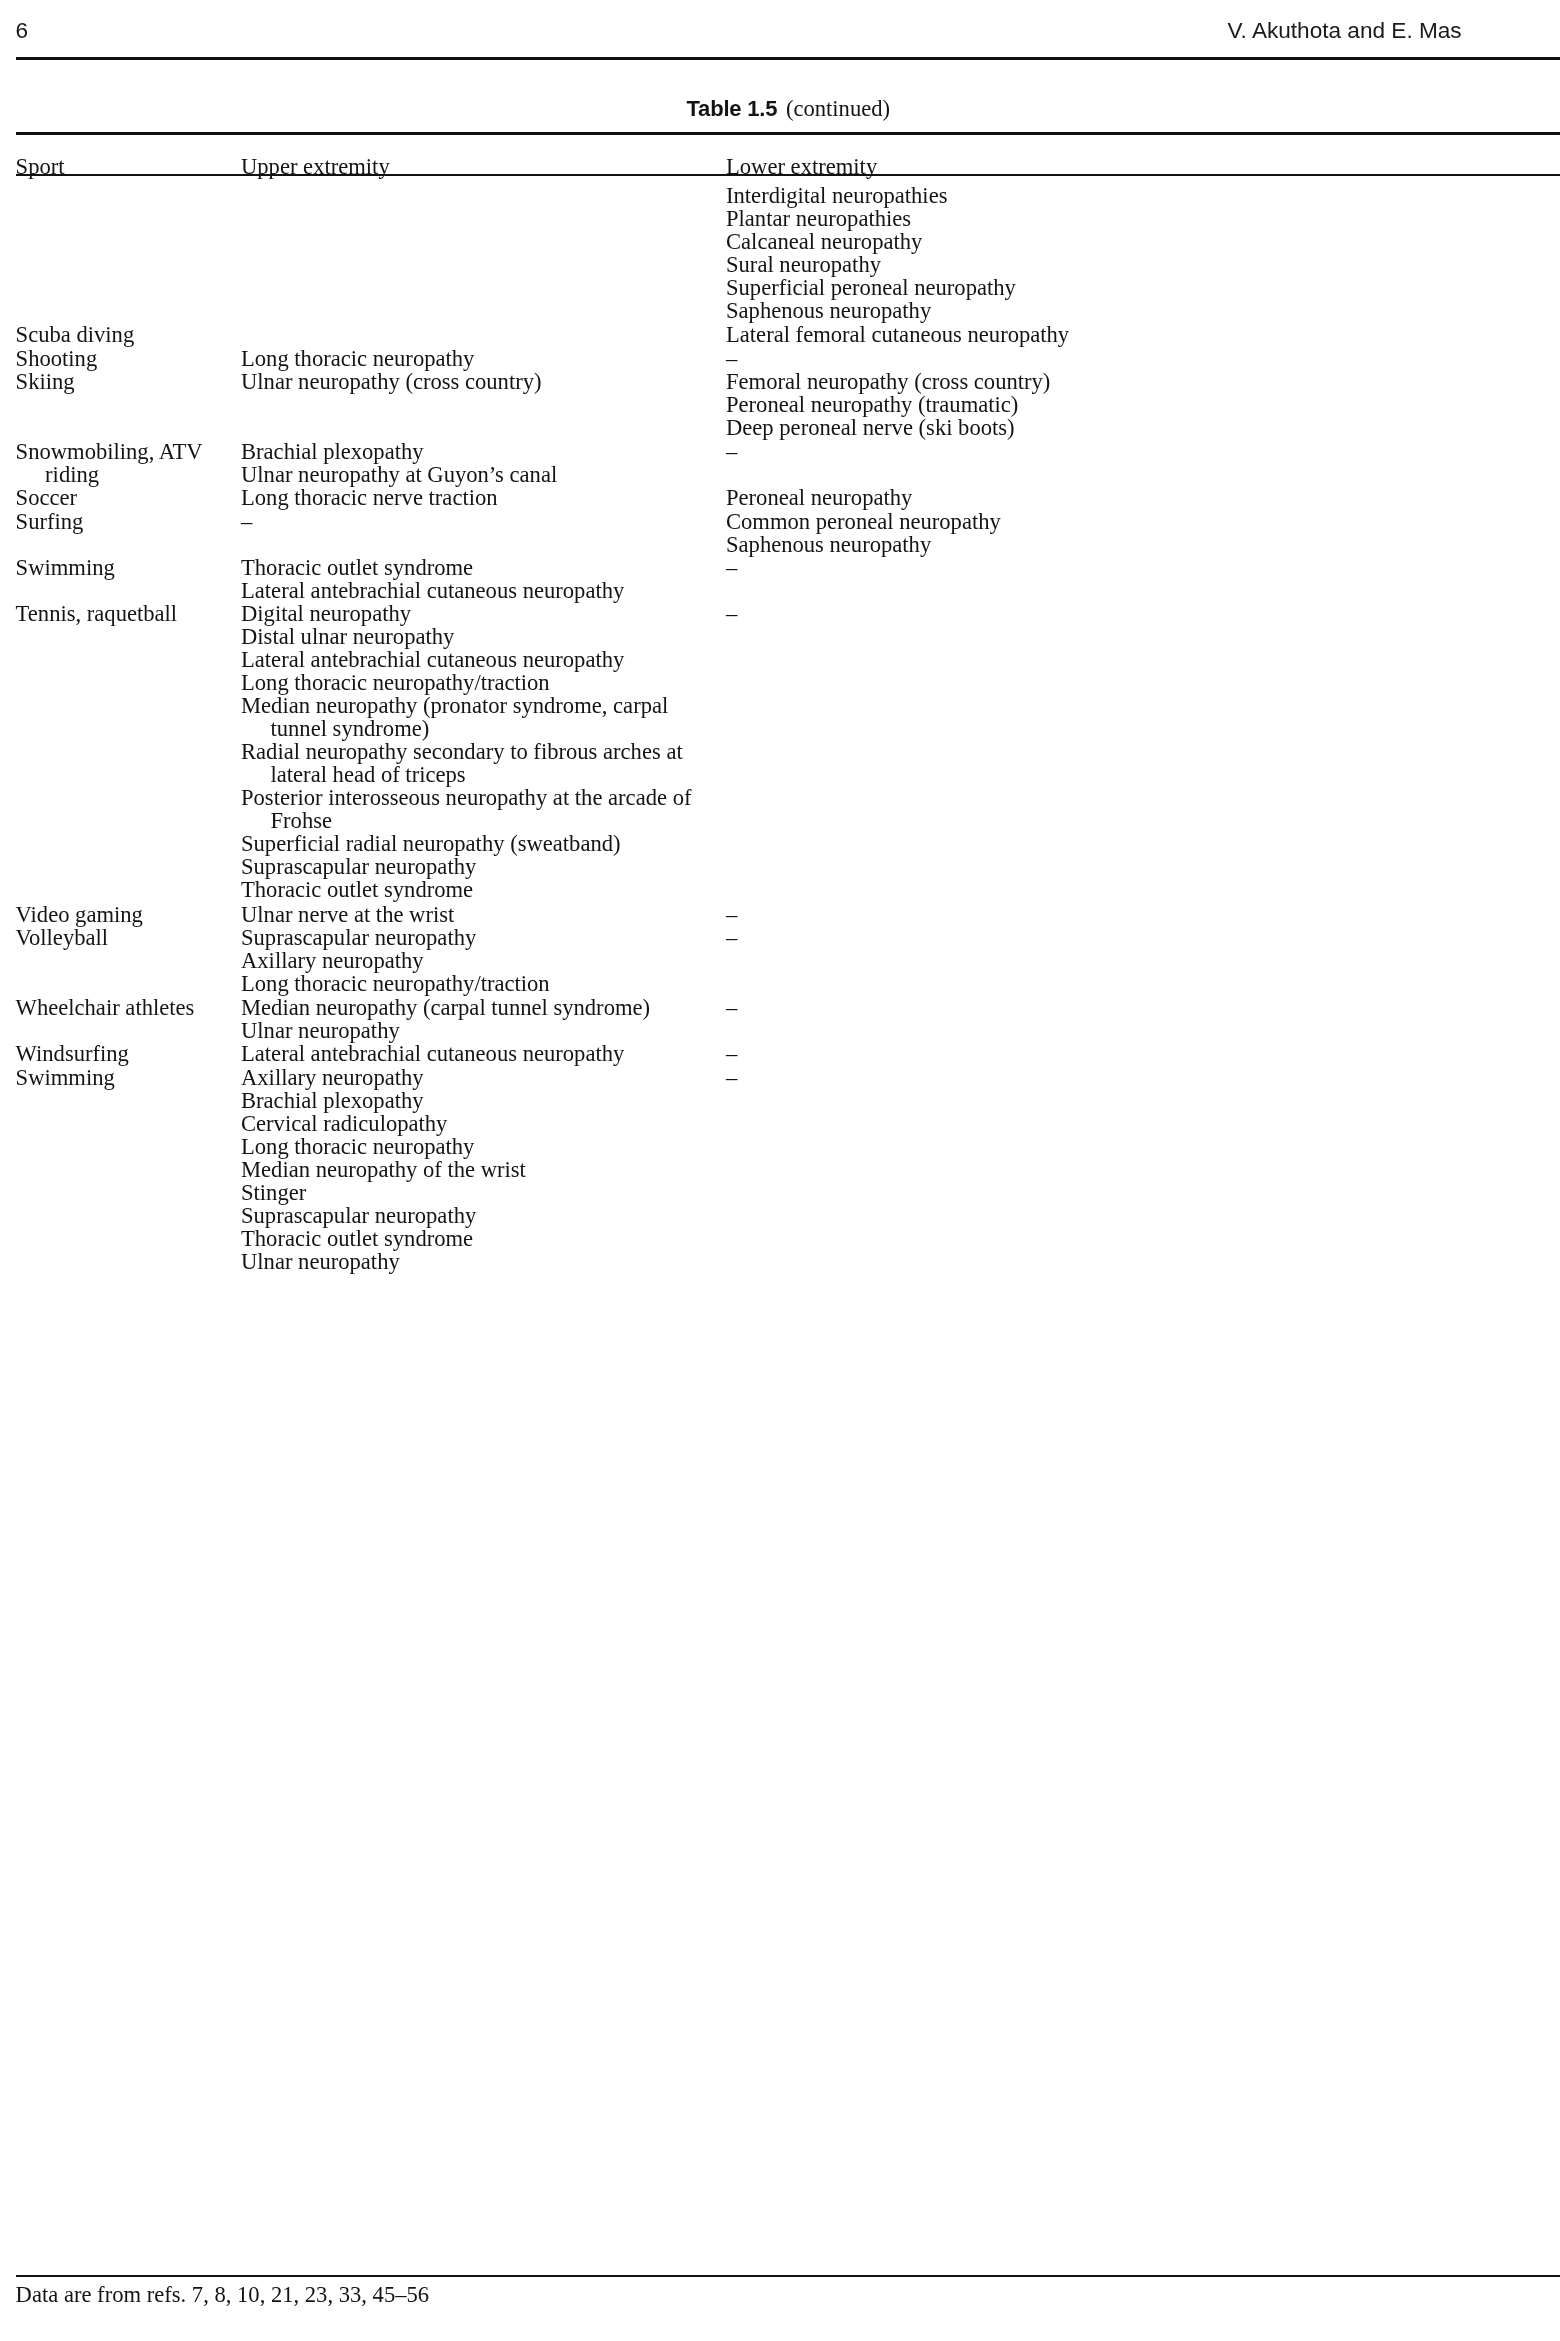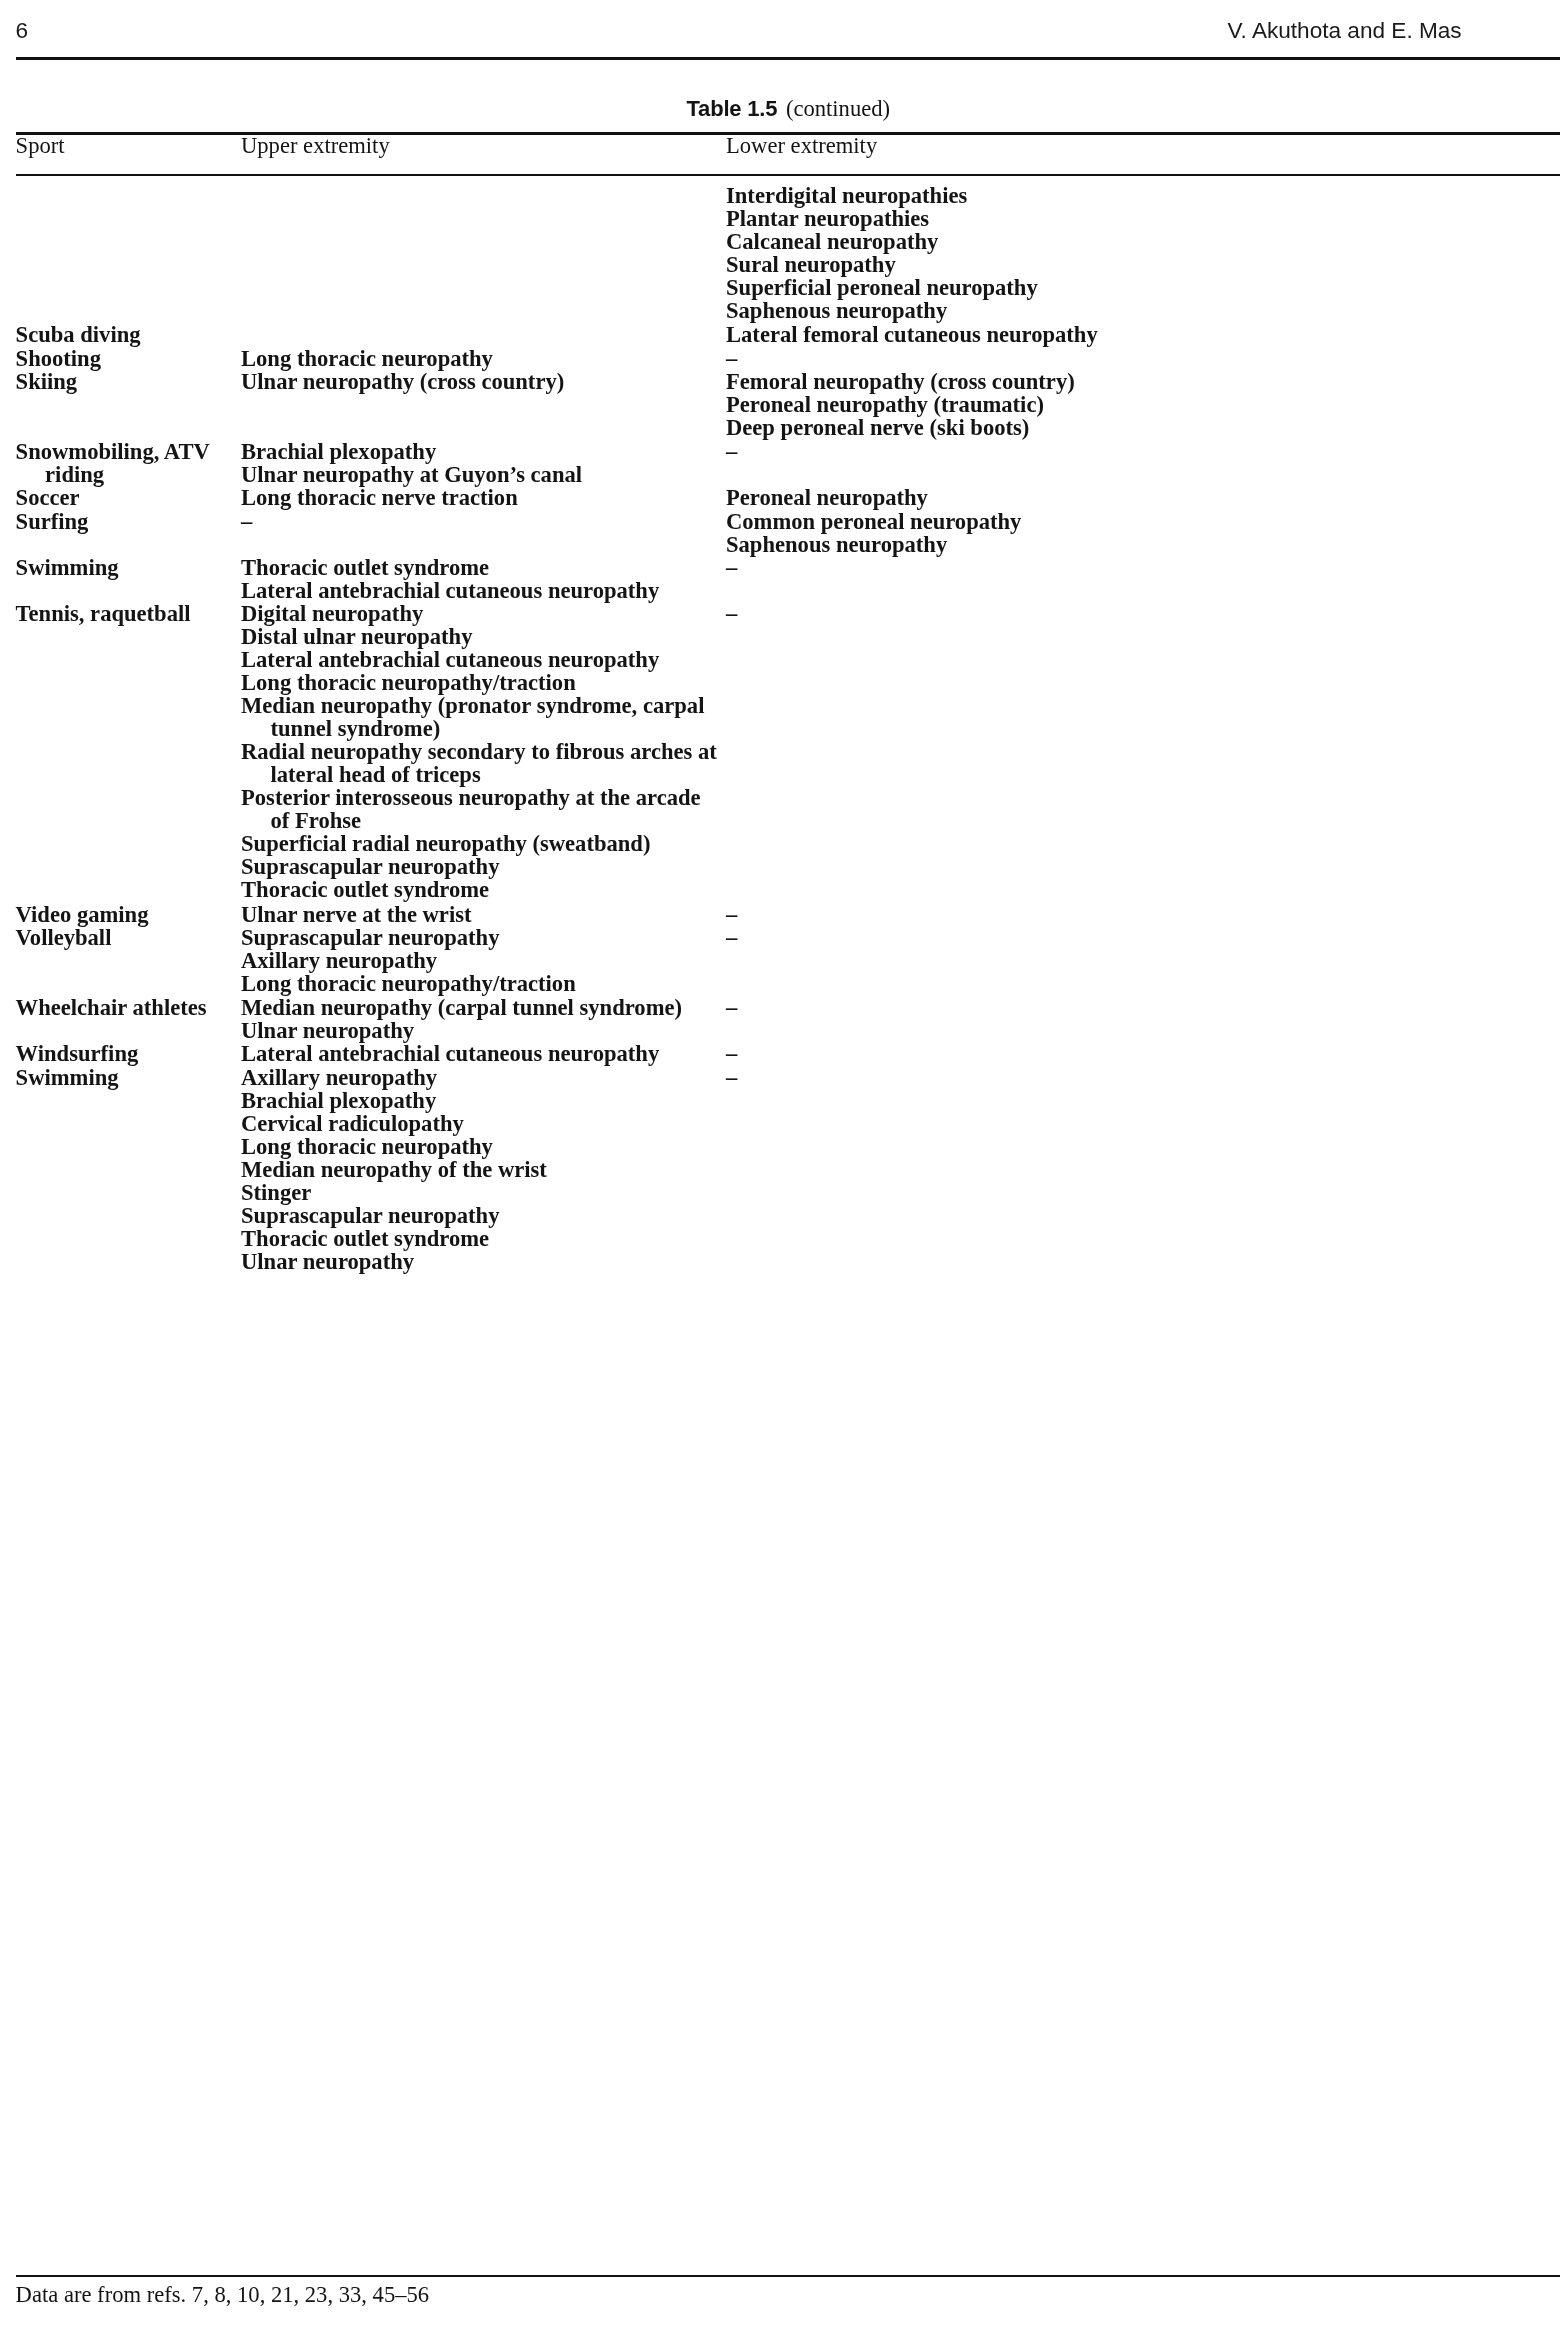--- a/index.html
+++ b/index.html
@@ -98,21 +98,21 @@
     top: 2275px;
     left: 15.6px;
     right: 0;
     height: 1.7px;
     background: #111111;
   }
 
   
   .thead {
     position: absolute;
-    top: 131px;
+    top: 152px;
     left: 0;
     right: 0;
     height: 35px;
   }
   .th {
     position: absolute;
     top: 0;
     font-size: 22.6px;
     line-height: 29.5px;
     white-space: nowrap;
@@ -125,21 +125,20 @@
   .tbody {
     position: absolute;
     top: 184px;
     left: 0;
     right: 0;
     bottom: 0;
   }
   .trow {
     position: relative;
     width: 1267px;
-    font-weight: bold;
   }
   .cell {
     position: absolute;
     top: 0;
     font-size: 22.6px;
     line-height: 23px;
   }
   .cell.sport { left: 15.6px;  width: 217px; }
   .cell.upper { left: 241px; width: 480px; }
   .cell.lower { left: 726px; width: 287px; white-space: nowrap; }

